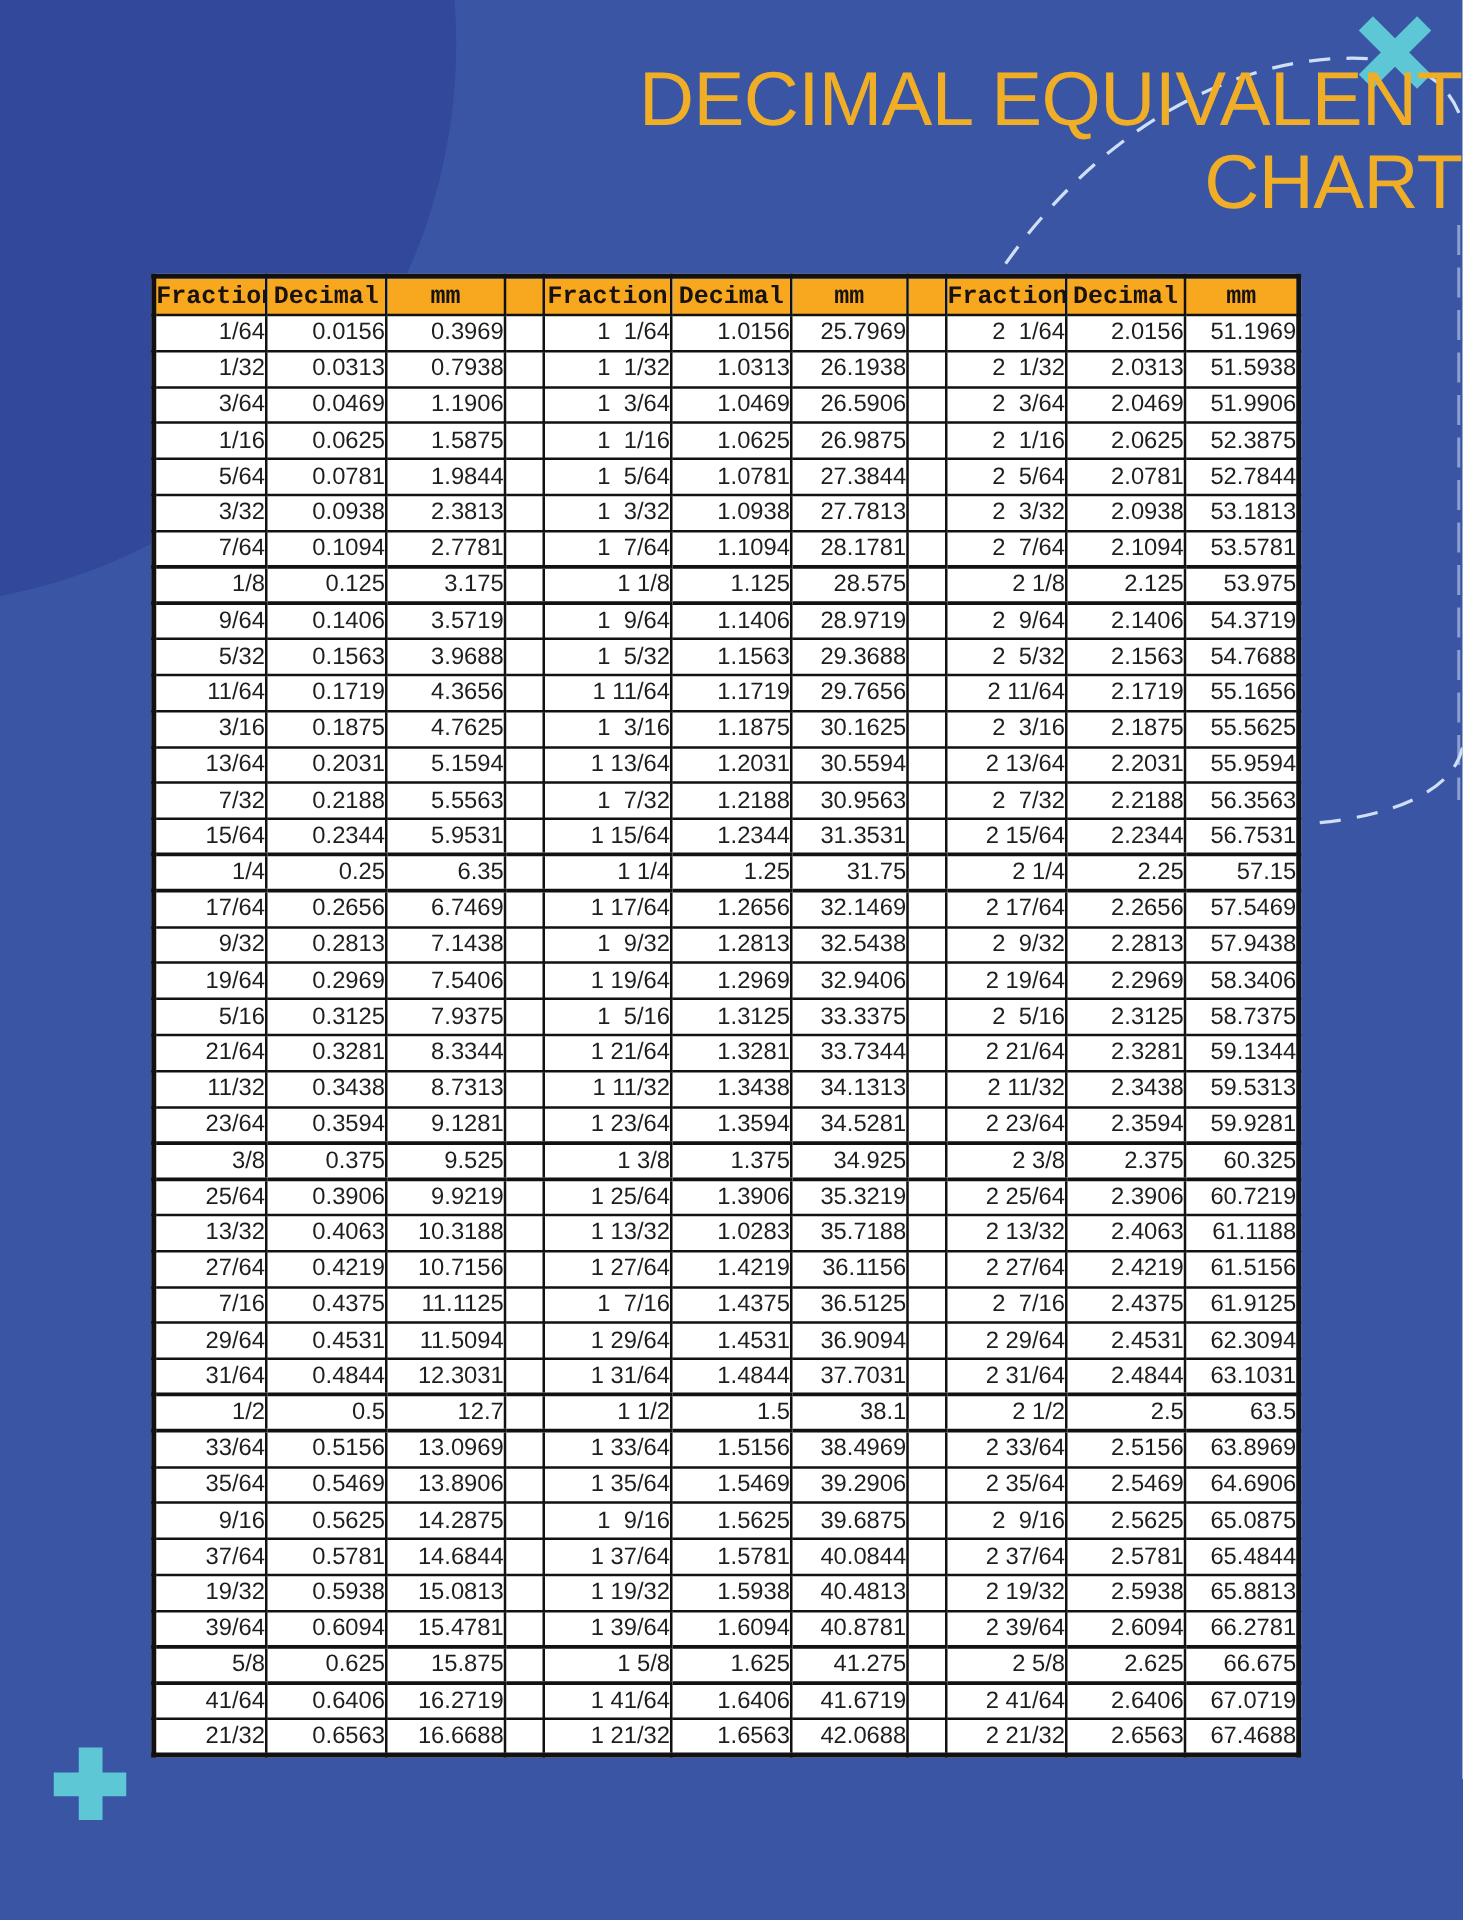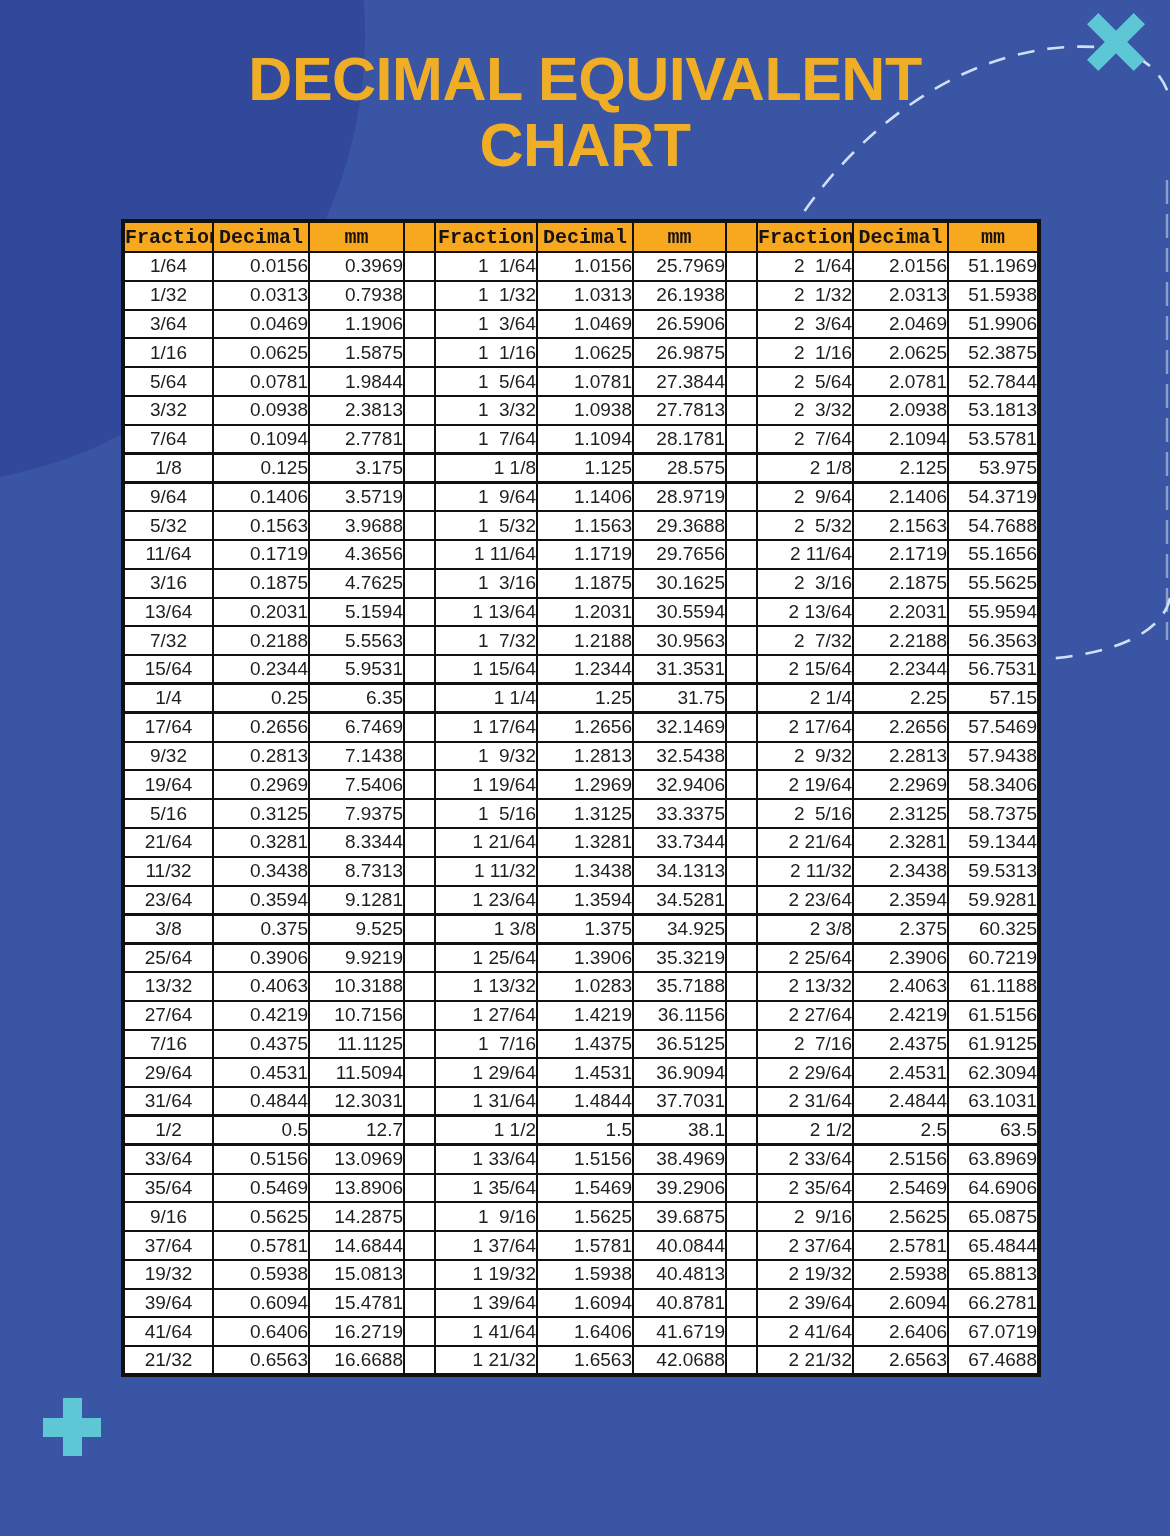--- a/index.html
+++ b/index.html
@@ -26,22 +26,22 @@
     position:absolute;left:50%;top:50%;width:66px;height:16px;
     background:var(--accent-teal);
   }
   .x-icon .b1{transform:translate(-50%,-50%) rotate(45deg);}
   .x-icon .b2{transform:translate(-50%,-50%) rotate(-45deg);}
   .plus-icon{position:absolute;left:43px;top:1398px;width:58px;height:58px;}
   .plus-icon .ph{position:absolute;left:0;top:20px;width:58px;height:19px;background:var(--accent-teal);}
   .plus-icon .pv{position:absolute;left:20px;top:0;width:19px;height:58px;background:var(--accent-teal);}
   .title{
     position:absolute;top:46px;left:0;width:100%;margin:0;
-    text-align:center;color:var(--title-text);
-    font-size:61px;font-weight:bold;line-height:66px;letter-spacing:-0.5px;
+    text-align:right;color:var(--title-text);
+    font-size:61px;font-weight:normal;line-height:66px;letter-spacing:-0.5px;
   }
   .title span{display:block;}
   table.chart{
     position:absolute;left:121px;top:219px;width:916px;
     border-collapse:collapse;table-layout:fixed;
     border:4px solid var(--border);
     background:var(--cell-bg);
   }
   table.chart th,table.chart td{
     border:2px solid var(--border);
@@ -50,21 +50,21 @@
   table.chart thead tr{height:31px;}
   table.chart th{
     background:var(--header-bg);color:var(--header-text);
     font-size:20px;font-weight:bold;text-align:center;padding:2px 0;font-family:Liberation Mono, monospace;
   }
   table.chart tbody tr{height:28.8px;}
   table.chart td{
     background:var(--cell-bg);color:var(--cell-text);
     font-size:19px;padding:0;
   }
-  td.fl{text-align:center;padding-left:10px;}
+  td.fl{text-align:right;padding-left:10px;}
   td.fr{text-align:right;padding-right:9px;white-space:pre;}
   td.num{text-align:right;padding-right:9px;}
   td.gapc{background:var(--cell-bg);}
   tr.bold td{font-weight:normal;border-top-width:3px;border-bottom-width:3px;}
 </style>
 </head>
 <body>
 
 <div class="circle-decor"></div>
 
@@ -593,20 +593,33 @@
         <td class="num">15.4781</td>
         <td class="gapc"></td>
         <td class="fr">1 39/64</td>
         <td class="num">1.6094</td>
         <td class="num">40.8781</td>
         <td class="gapc"></td>
         <td class="fr">2 39/64</td>
         <td class="num">2.6094</td>
         <td class="num">66.2781</td>
       </tr>
+      <tr class="bold">
+        <td class="fl">5/8</td>
+        <td class="num">0.625</td>
+        <td class="num">15.875</td>
+        <td class="gapc"></td>
+        <td class="fr">1 5/8</td>
+        <td class="num">1.625</td>
+        <td class="num">41.275</td>
+        <td class="gapc"></td>
+        <td class="fr">2 5/8</td>
+        <td class="num">2.625</td>
+        <td class="num">66.675</td>
+      </tr>
       <tr>
         <td class="fl">41/64</td>
         <td class="num">0.6406</td>
         <td class="num">16.2719</td>
         <td class="gapc"></td>
         <td class="fr">1 41/64</td>
         <td class="num">1.6406</td>
         <td class="num">41.6719</td>
         <td class="gapc"></td>
         <td class="fr">2 41/64</td>

